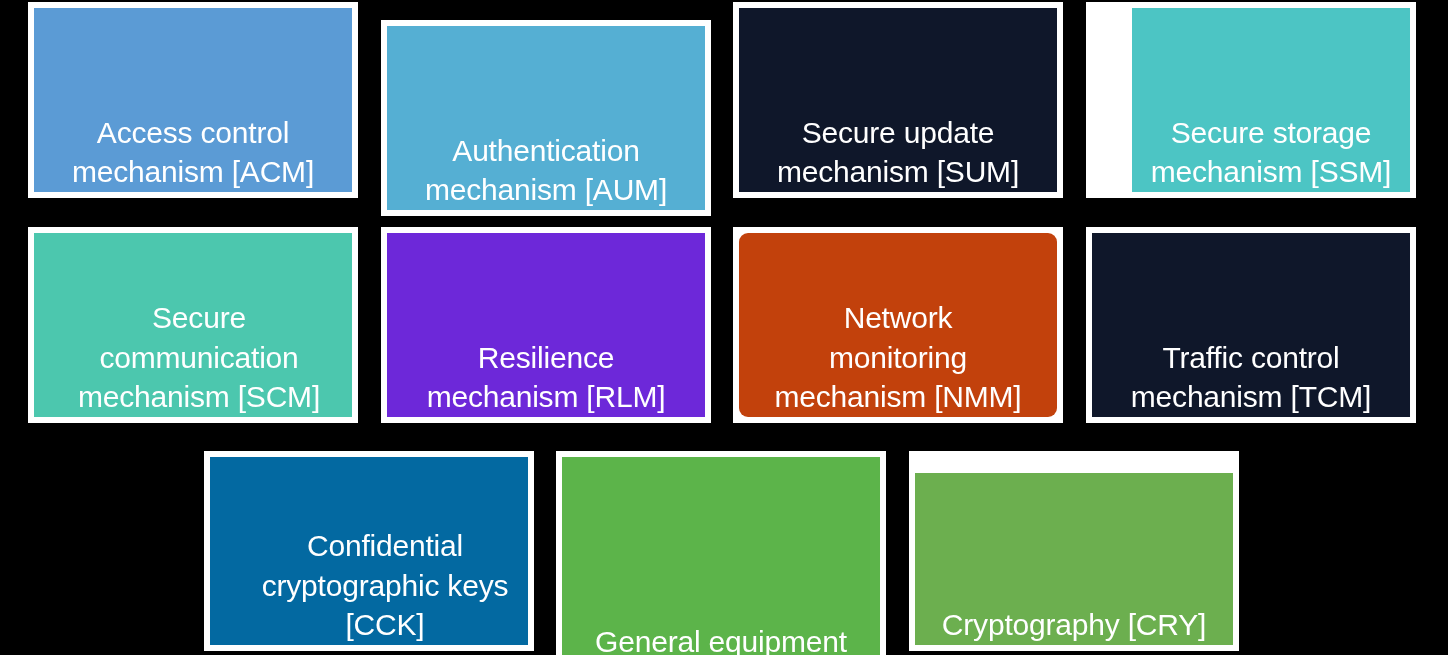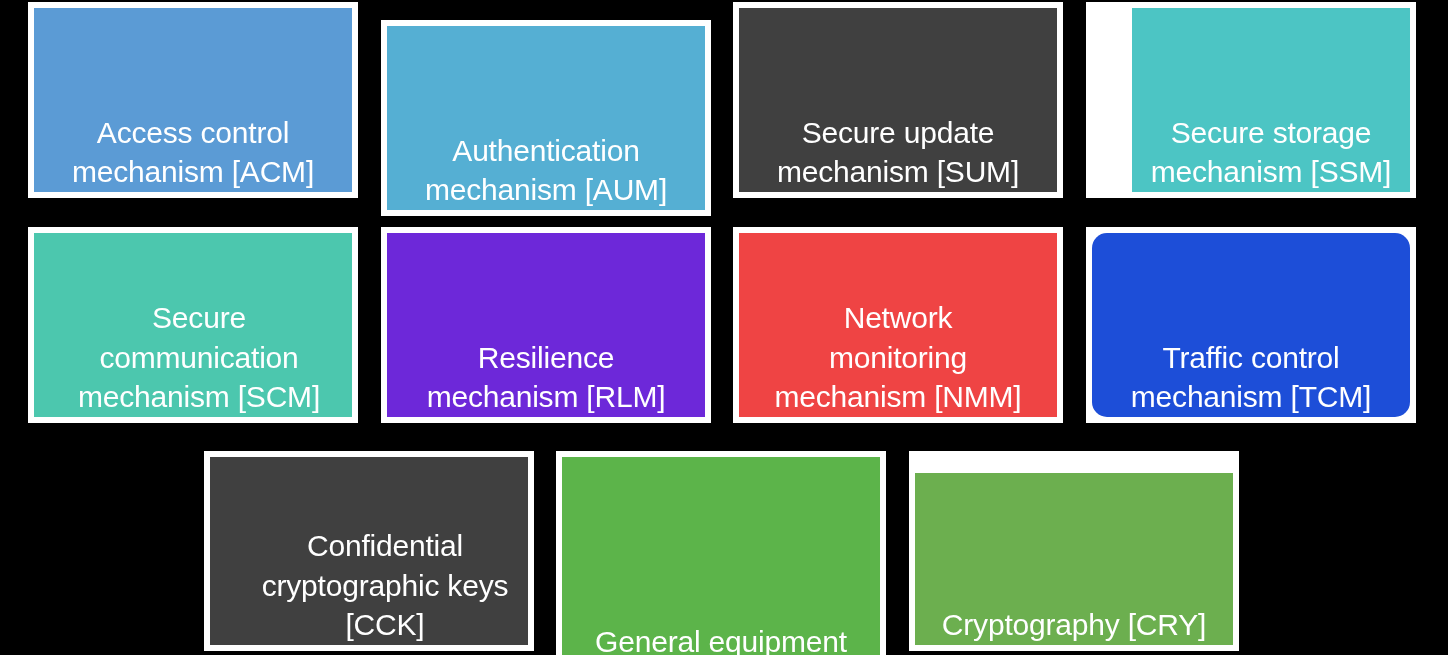--- a/index.html
+++ b/index.html
@@ -79,21 +79,21 @@
   </div>
 
   <div class="card" id="card-aum">
     <div class="card-fill" style="background: rgb(85, 175, 211);">
       <div class="card-label">Authentication
 mechanism [AUM]</div>
     </div>
   </div>
 
   <div class="card" id="card-sum">
-    <div class="card-fill" style="background: #404040;">
+    <div class="card-fill" style="background: #0f172a;">
       <div class="card-label">Secure update
 mechanism [SUM]</div>
     </div>
   </div>
 
   <div class="card" id="card-ssm">
     <div class="card-fill" style="background: rgb(76, 197, 196); margin-left: 40px;">
       <div class="card-label">Secure storage
 mechanism [SSM]</div>
     </div>
@@ -108,36 +108,36 @@
   </div>
 
   <div class="card" id="card-rlm">
     <div class="card-fill" style="background: #6d28d9;">
       <div class="card-label">Resilience
 mechanism [RLM]</div>
     </div>
   </div>
 
   <div class="card" id="card-nmm">
-    <div class="card-fill" style="background: #ef4444;">
+    <div class="card-fill" style="background: #c2410c; border-radius: 9px;">
       <div class="card-label">Network
 monitoring
 mechanism [NMM]</div>
     </div>
   </div>
 
   <div class="card" id="card-tcm">
-    <div class="card-fill" style="background: #1d4ed8; border-radius: 15px;">
+    <div class="card-fill" style="background: #0f172a;">
       <div class="card-label">Traffic control
 mechanism [TCM]</div>
     </div>
   </div>
 
   <div class="card" id="card-cck">
-    <div class="card-fill" style="background: #404040; padding-left: 32px;">
+    <div class="card-fill" style="background: #0369a1; padding-left: 32px;">
       <div class="card-label">Confidential
 cryptographic keys
 [CCK]</div>
     </div>
   </div>
 
   <div class="card" id="card-gec">
     <div class="card-fill" style="background: rgb(92, 180, 74);">
       <div class="card-label">General equipment
 capabilities [GEC]</div>

